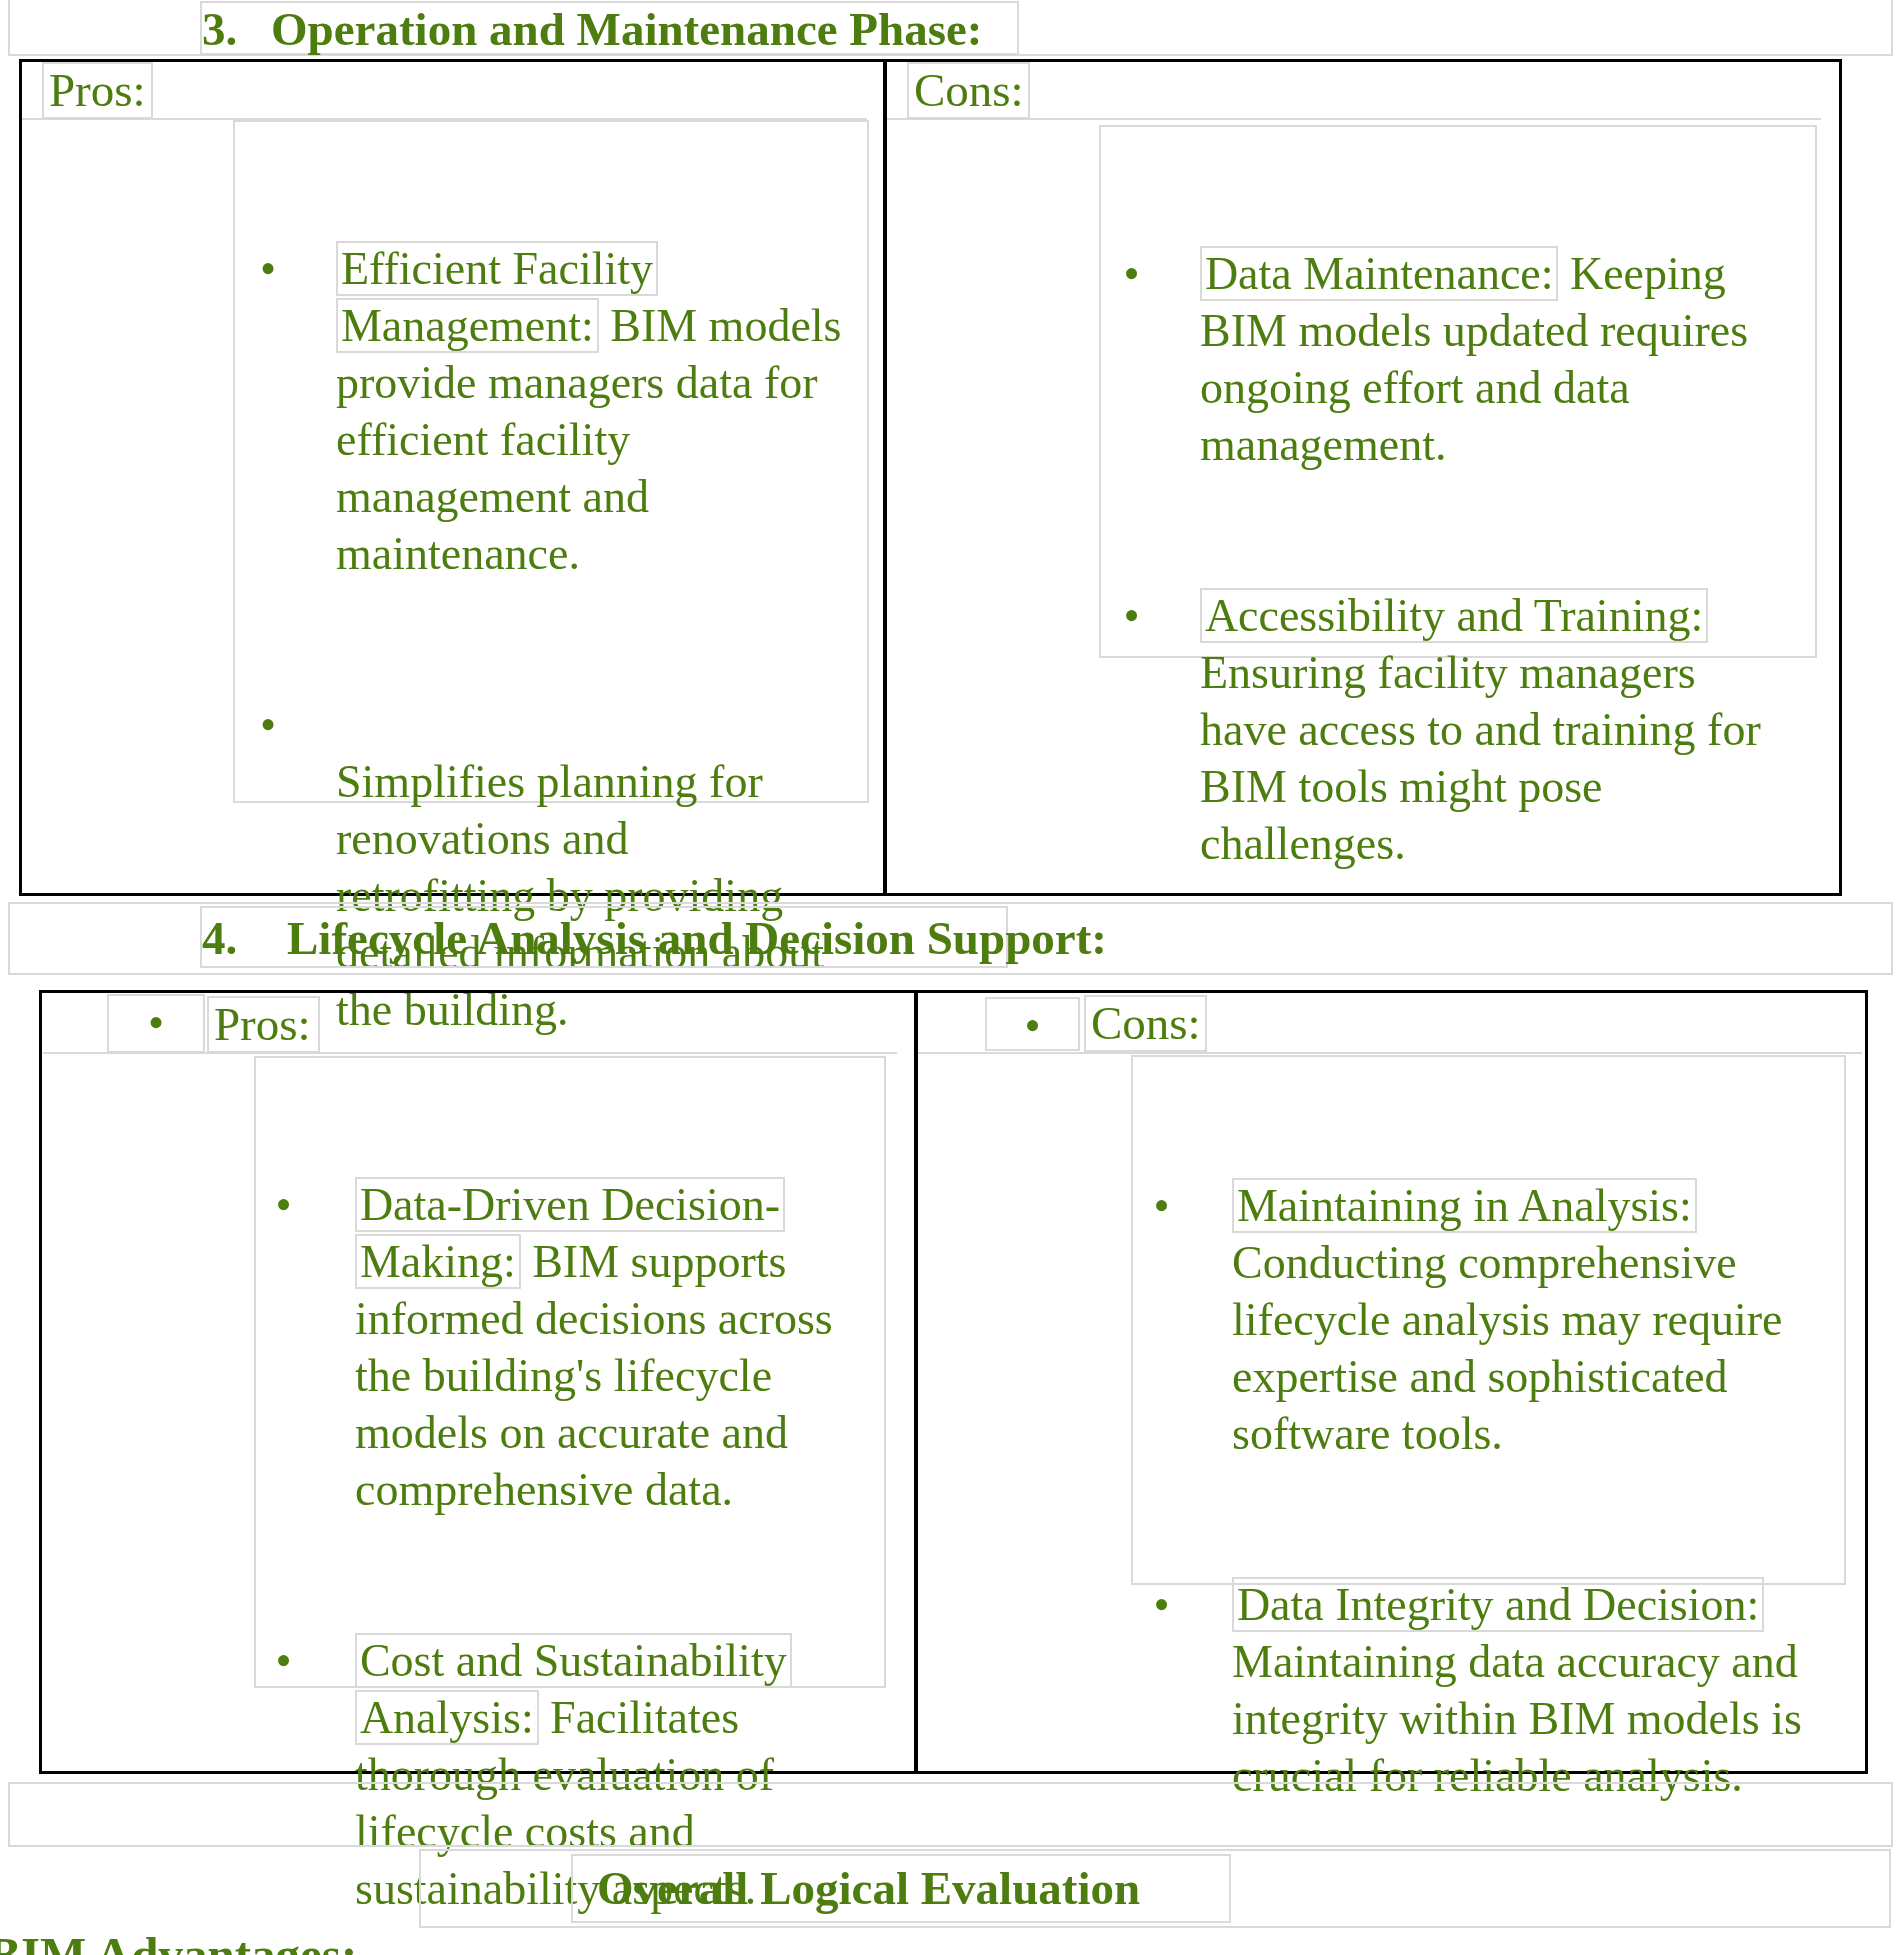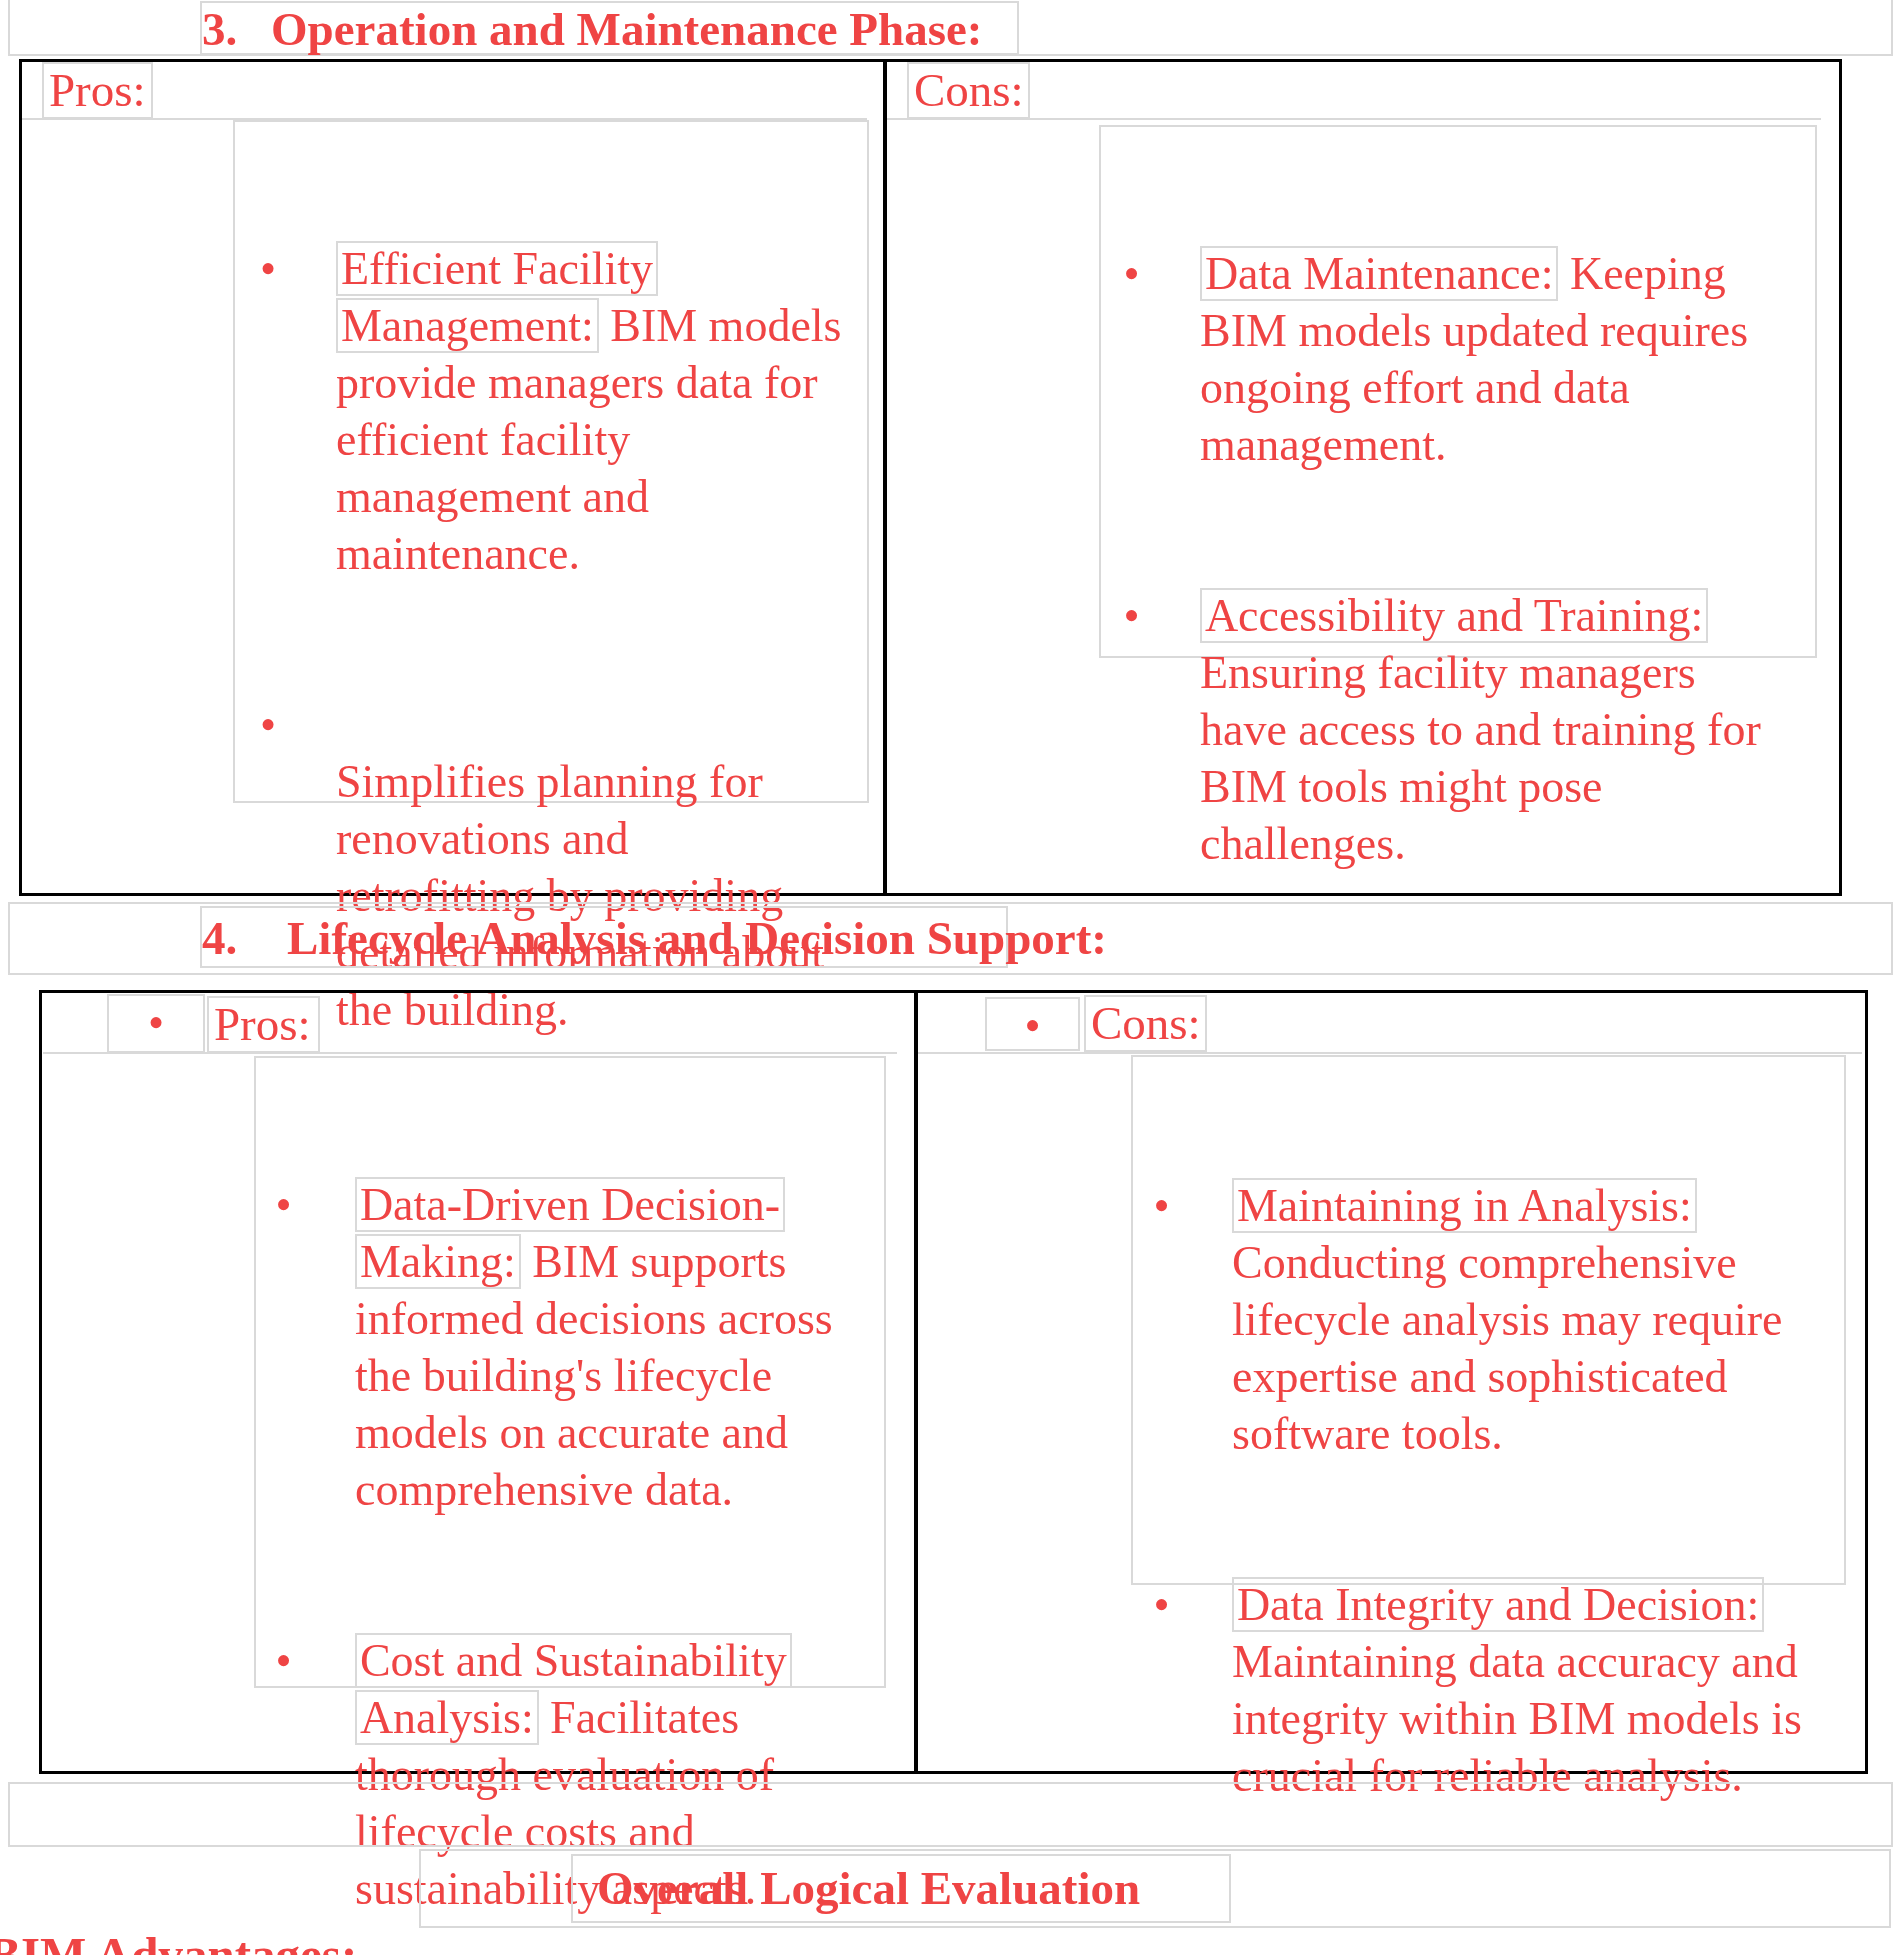--- a/index.html
+++ b/index.html
@@ -2,21 +2,21 @@
 <html><head>
 <meta charset="utf-8">
 <style>
   html,body{margin:0;padding:0;background:#ffffff;}
   .page{
     position:relative;
     width:1903px;height:1955px;
     background:#ffffff;
     overflow:hidden;
     font-family:"Liberation Serif","DejaVu Serif",serif;
-    color:#ef4444;
+    color:#4d7c0f;
   }
   .abs{position:absolute;box-sizing:border-box;}
   
   .pbox{border:2px solid #d9d9d9;background:transparent;}
   .hairline{border-top:2px solid #d9d9d9;height:0;}
   
   .tframe{border:3.9px solid #000000;}
   .vdivider{background:#000000;width:3.9px;}
   
   .hname{font-weight:bold;font-size:47px;white-space:pre;}

